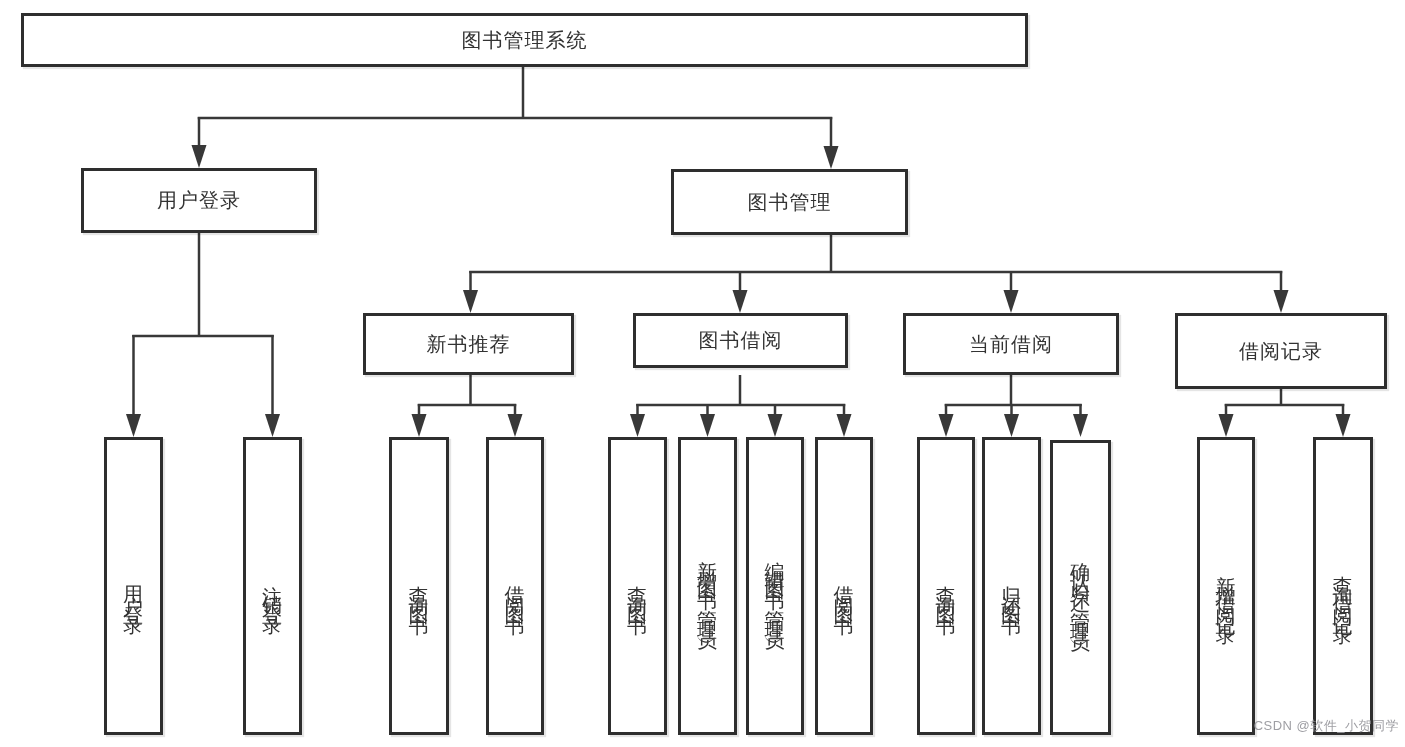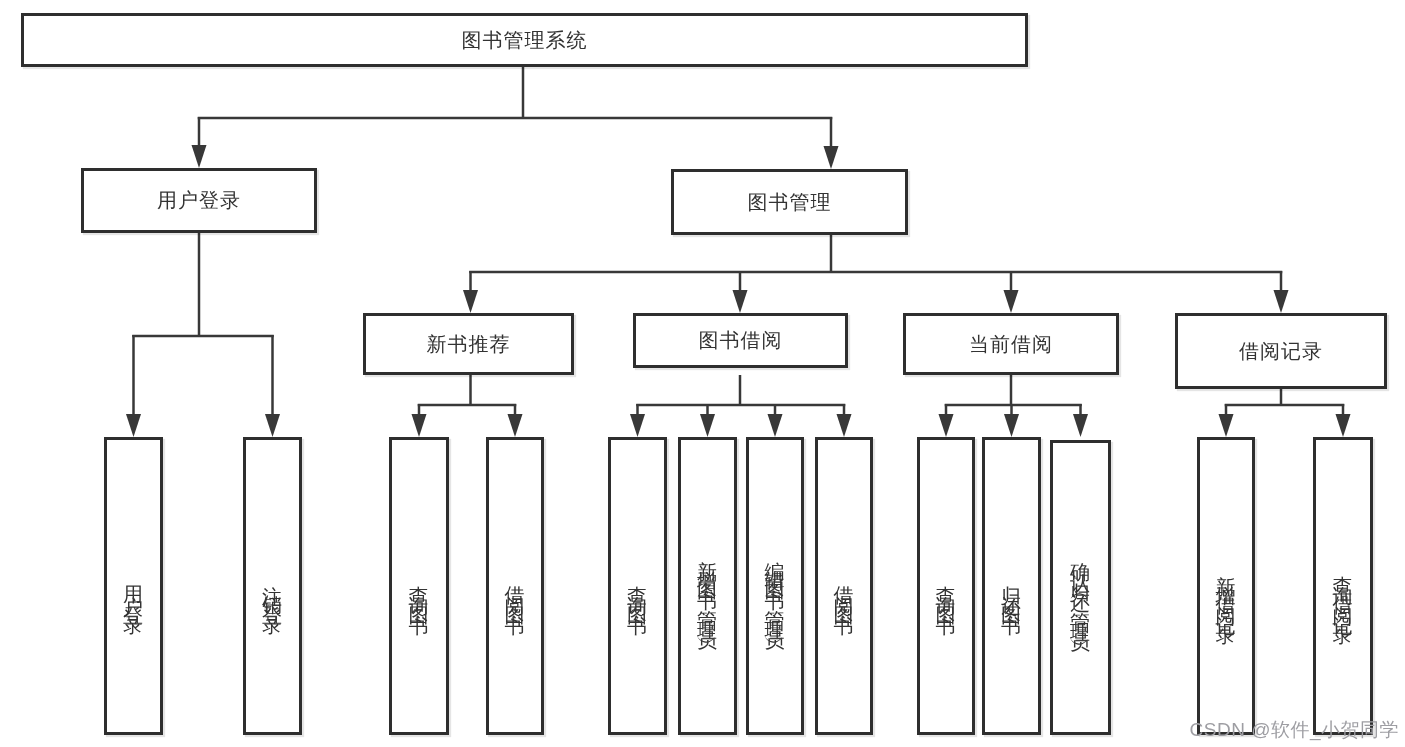--- a/index.html
+++ b/index.html
@@ -25,21 +25,21 @@
   .box.v span{
     writing-mode:vertical-rl;
     text-orientation:mixed;
     letter-spacing:10px;
     line-height:1;
     margin-top:8px;
   }
   .watermark{
     position:absolute;
     right:6px;top:717px;
-    font-size:19px;
+    font-size:13px;
     color:#9e9ea3;
     letter-spacing:0.5px;
     white-space:nowrap;
     text-align:center;
   }
 </style>
 </head>
 <body>
 
 <div class="stage">

